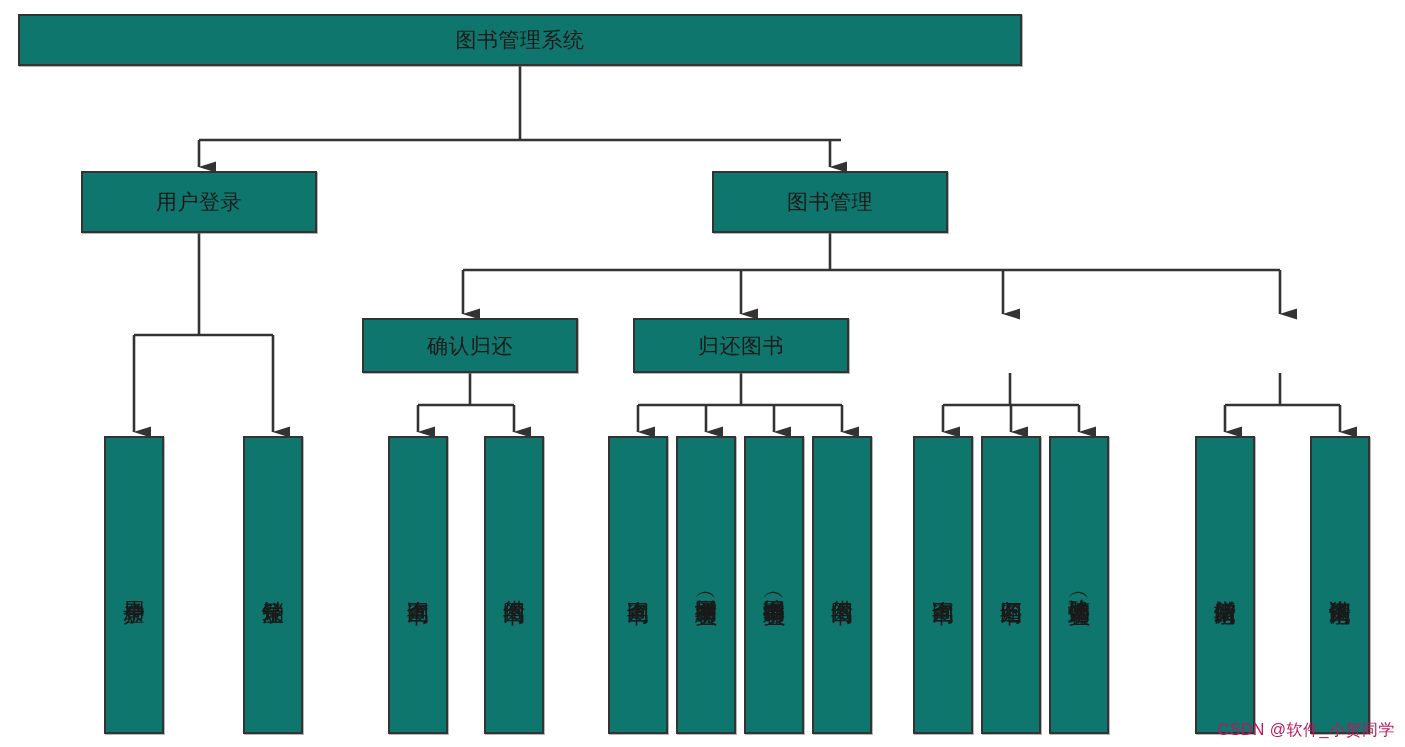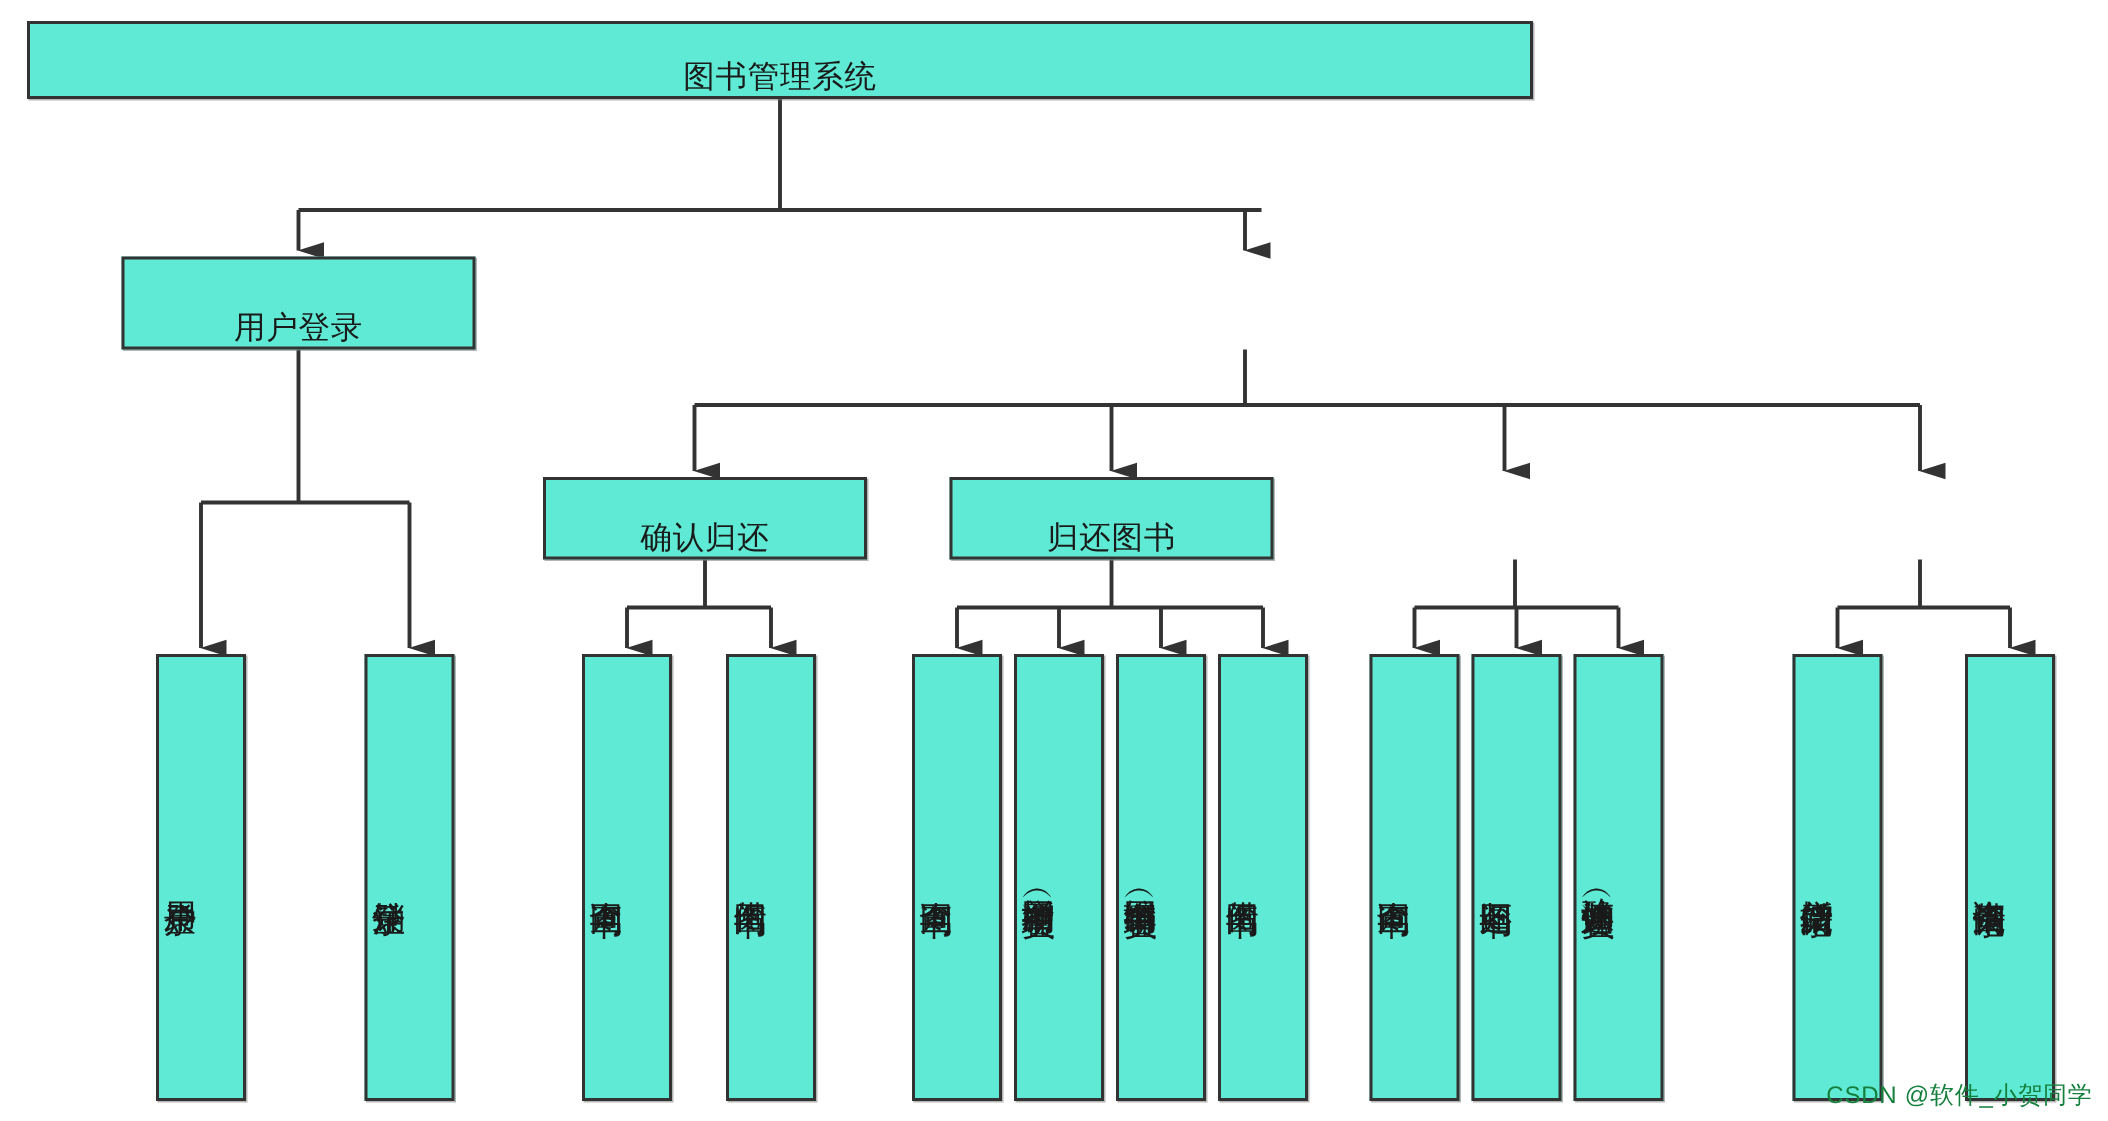--- a/index.html
+++ b/index.html
@@ -24,25 +24,25 @@
     position: absolute;
     left: 0;
     top: 0;
     width: 1405px;
     height: 747px;
     pointer-events: none;
   }
   .node {
     position: absolute;
     box-sizing: border-box;
-    background: #5eead4;
+    background: #0f766e;
     border: 2px solid #333333;
     box-shadow: 1px 1px 0 rgba(120,120,120,0.55);
     display: flex;
-    align-items: flex-end;
+    align-items: center;
     justify-content: center;
     color: #1a1a1a;
   }
   .node.horizontal {
     font-size: 21px;
     letter-spacing: 0.5px;
     line-height: 1.2;
   }
   .node.vertical {
     writing-mode: vertical-rl;
@@ -57,21 +57,21 @@
     writing-mode: vertical-rl;
     text-orientation: upright;
     display: block;
     max-height: 100%;
   }
   .watermark {
     position: absolute;
     right: 10px;
     bottom: 6px;
     font-size: 16px;
-    color: #15803d;
+    color: #be185d;
     letter-spacing: 0.5px;
     white-space: nowrap;
     user-select: none;
   }
 </style>
 </head>
 <body>
 
 <div id="diagram-root">
 
@@ -126,20 +126,23 @@
     </g>
   </svg>
 
   <div class="node horizontal" id="node-root" style="left: 18px; top: 14px; width: 1004px; height: 52px;">
     <span class="label">图书管理系统</span>
   </div>
 
   <div class="node horizontal" id="node-l2-0" style="left: 81px; top: 171px; width: 236px; height: 62px;">
     <span class="label">用户登录</span>
   </div>
+  <div class="node horizontal" id="node-l2-1" style="left: 712px; top: 171px; width: 236px; height: 62px;">
+    <span class="label">图书管理</span>
+  </div>
 
   <div class="node horizontal" id="node-l3-0" style="left: 362px; top: 318px; width: 216px; height: 55px;">
     <span class="label">确认归还</span>
   </div>
   <div class="node horizontal" id="node-l3-1" style="left: 633px; top: 318px; width: 216px; height: 55px;">
     <span class="label">归还图书</span>
   </div>
 
   <div class="node vertical" id="node-leaf-0" style="left: 104px; top: 436px; width: 60px; height: 298px;">
     <span class="label">用户登录</span>

